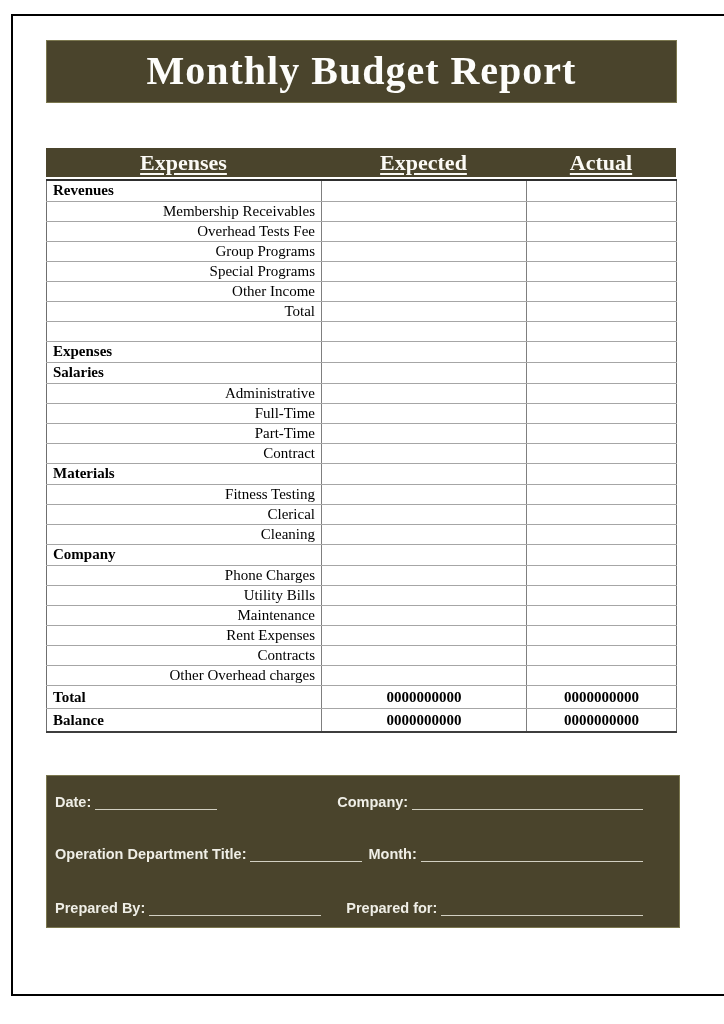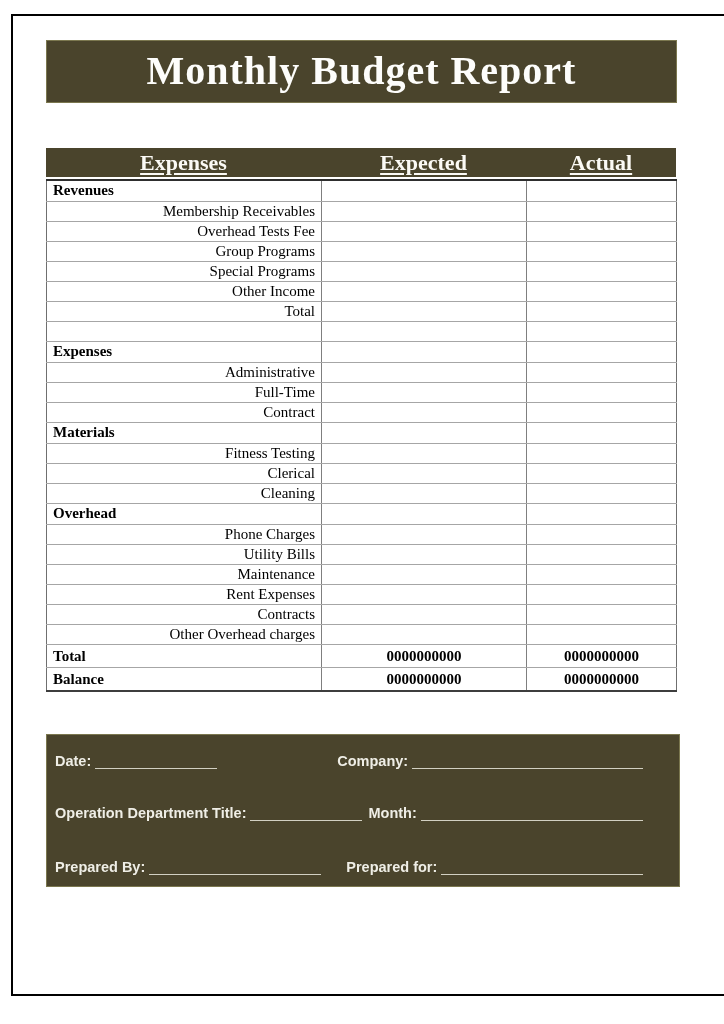--- a/index.html
+++ b/index.html
@@ -195,31 +195,41 @@
               <tr class="blank">
                 <td class="label"></td>
                 <td class="val"></td>
                 <td class="val"></td>
               </tr>
               <tr class="section">
                 <td class="label">Expenses</td>
                 <td class="val"></td>
                 <td class="val"></td>
               </tr>
+              <tr class="section">
+                <td class="label">Salaries</td>
+                <td class="val"></td>
+                <td class="val"></td>
+              </tr>
               <tr class="item">
                 <td class="label">Administrative</td>
                 <td class="val"></td>
                 <td class="val"></td>
               </tr>
               <tr class="item">
                 <td class="label">Full-Time</td>
                 <td class="val"></td>
                 <td class="val"></td>
               </tr>
               <tr class="item">
+                <td class="label">Part-Time</td>
+                <td class="val"></td>
+                <td class="val"></td>
+              </tr>
+              <tr class="item">
                 <td class="label">Contract</td>
                 <td class="val"></td>
                 <td class="val"></td>
               </tr>
               <tr class="section">
                 <td class="label">Materials</td>
                 <td class="val"></td>
                 <td class="val"></td>
               </tr>
               <tr class="item">
@@ -231,21 +241,21 @@
                 <td class="label">Clerical</td>
                 <td class="val"></td>
                 <td class="val"></td>
               </tr>
               <tr class="item">
                 <td class="label">Cleaning</td>
                 <td class="val"></td>
                 <td class="val"></td>
               </tr>
               <tr class="section">
-                <td class="label">Overhead</td>
+                <td class="label">Company</td>
                 <td class="val"></td>
                 <td class="val"></td>
               </tr>
               <tr class="item">
                 <td class="label">Phone Charges</td>
                 <td class="val"></td>
                 <td class="val"></td>
               </tr>
               <tr class="item">
                 <td class="label">Utility Bills</td>

